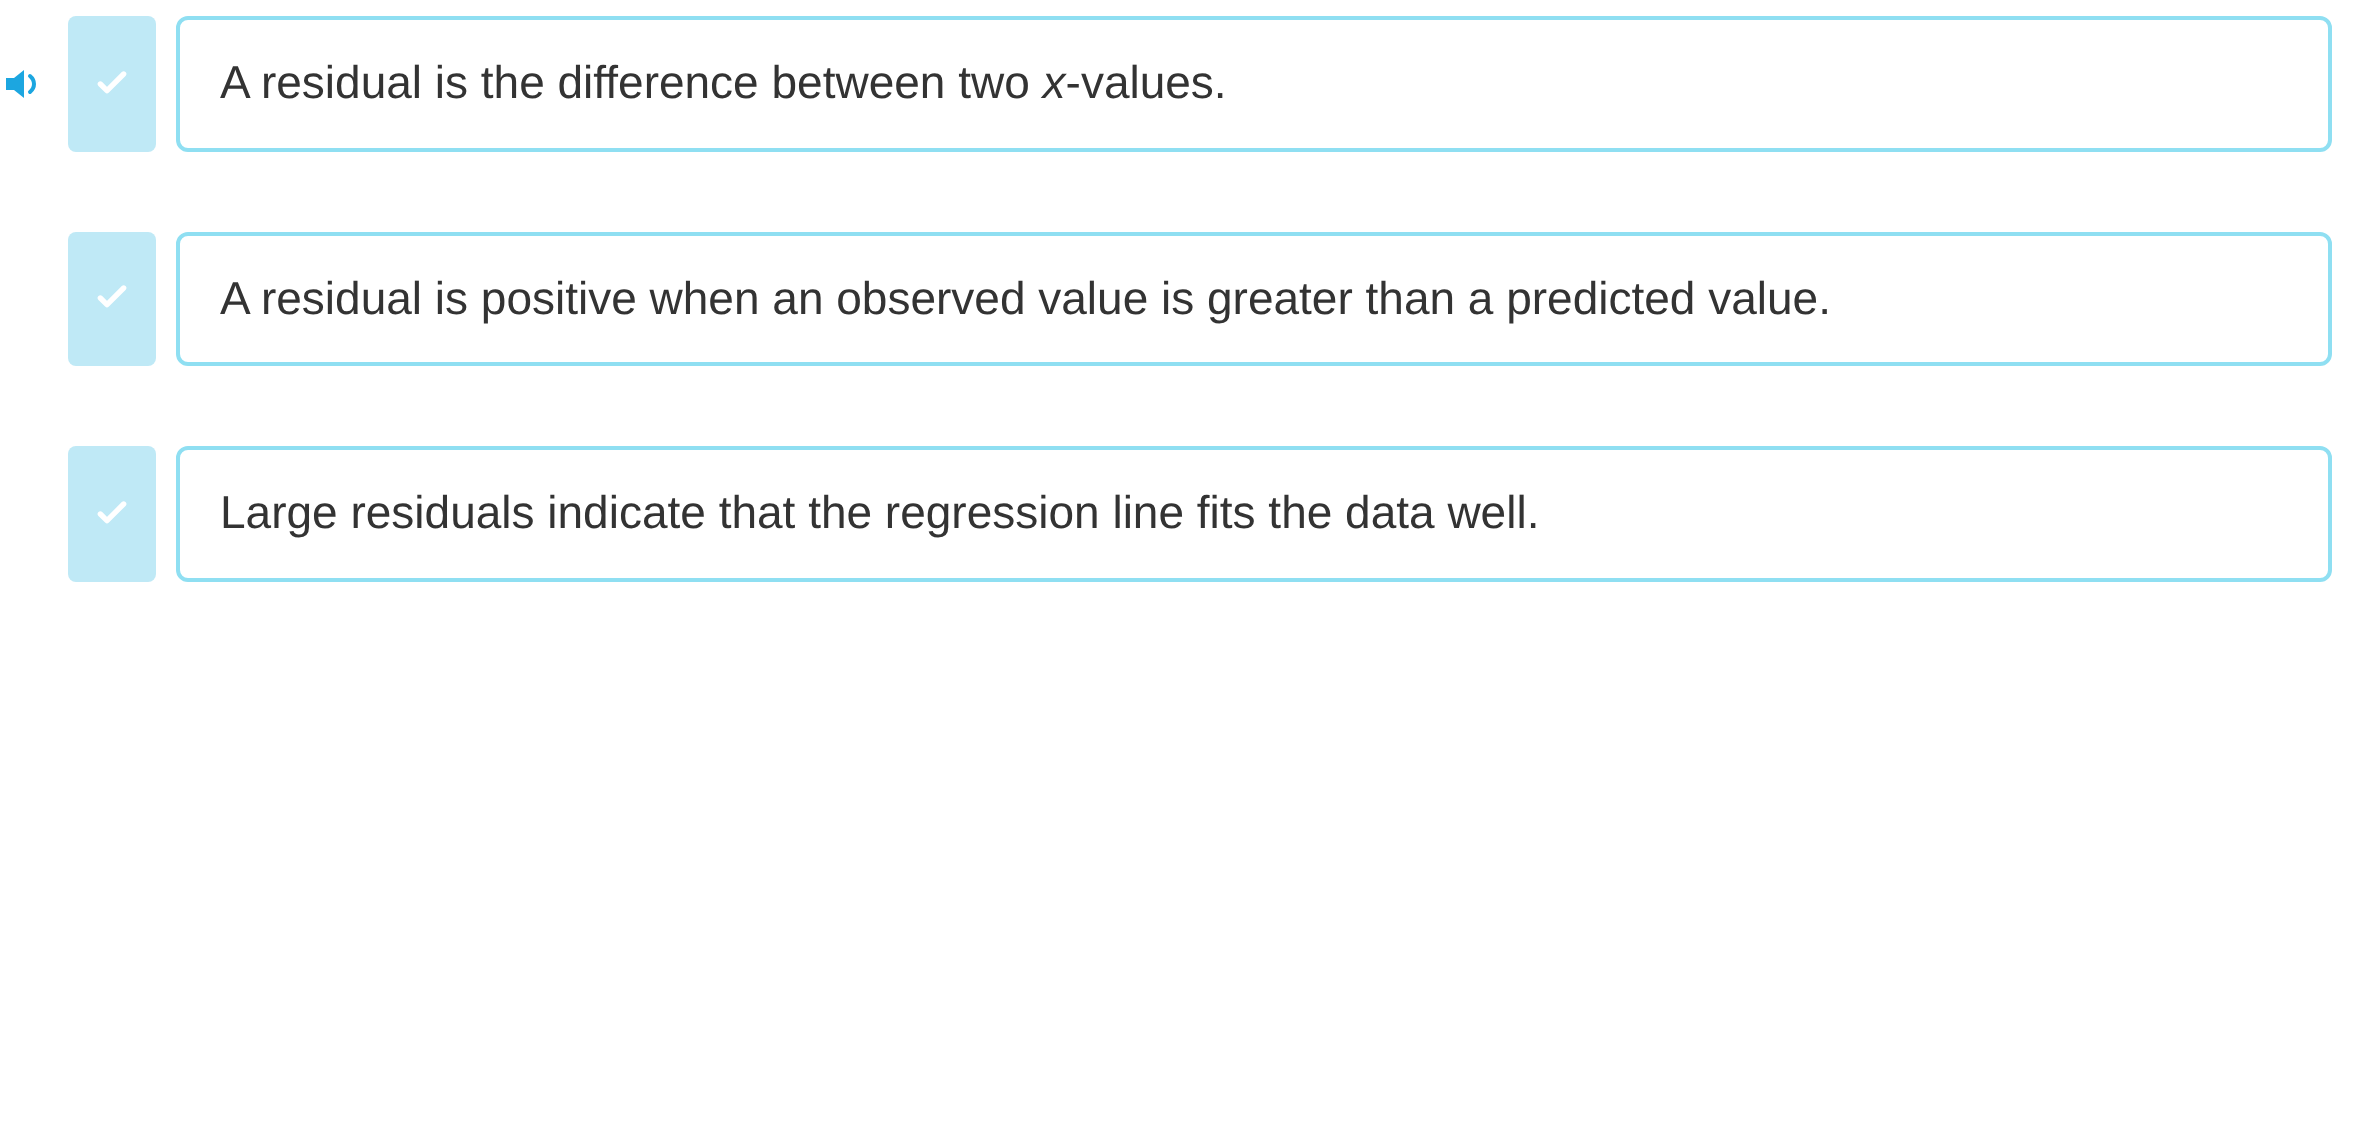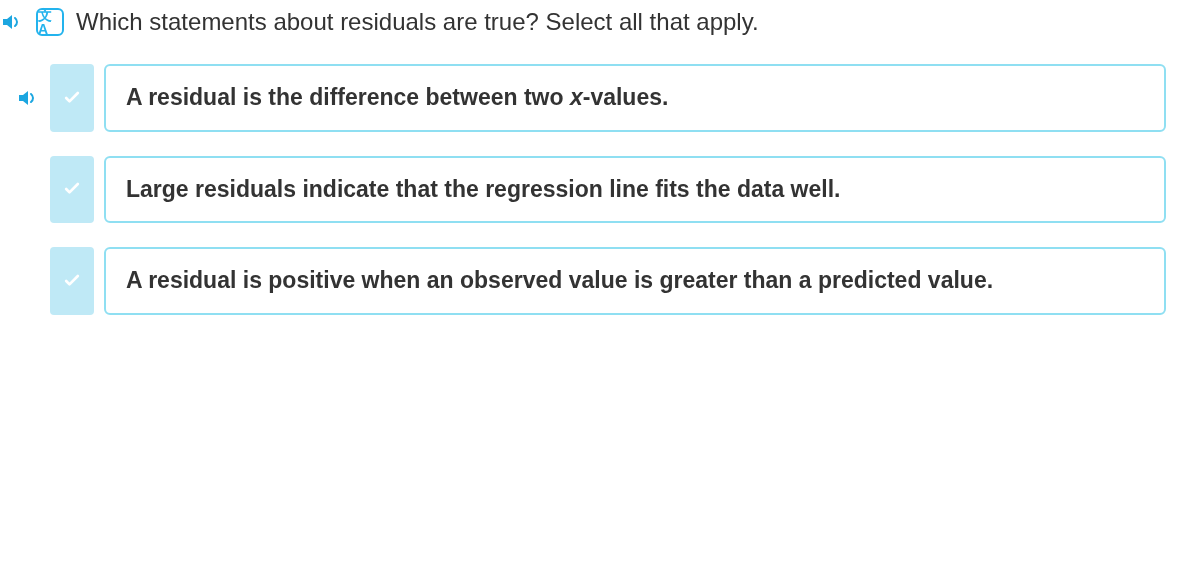--- a/index.html
+++ b/index.html
@@ -7,52 +7,40 @@
     font-family: Verdana, Arial, sans-serif; color: #333; }
   .page { padding: 8px 18px 0 0; }
   .question-row { display: flex; align-items: center; gap: 12px; margin-bottom: 28px; }
   .speaker-icon { flex: 0 0 auto; color: #1ca6e0; display: inline-flex; align-items: center; }
   .lang-icon { flex: 0 0 auto; display: inline-flex; align-items: center; justify-content: center;
     width: 28px; height: 28px; border: 2px solid #23b3ed; border-radius: 6px;
     color: #23b3ed; font-weight: 600; font-size: 14px; position: relative; }
   .lang-icon .glyph { font-size: 14px; line-height: 1; }
   .question-text { font-size: 24px; color: #333; }
 
-  .options { display: flex; flex-direction: column; gap: 24px; padding-left: 16px; font-weight: bold; }
+  .options { display: flex; flex-direction: column; gap: 40px; padding-left: 0; }
   .option-row { display: flex; align-items: stretch; gap: 10px; }
   .row-speaker { flex: 0 0 24px; display: flex; align-items: center; color: #1ca6e0; }
   .row-speaker.hidden { visibility: hidden; }
 
   .checkbox { flex: 0 0 44px; display: flex; align-items: center; justify-content: center;
     background: #bfe9f6; border-radius: 4px; }
   .checkbox svg { display: block; }
 
   .option-box { flex: 1 1 auto; border: 2px solid #8fdff2; border-radius: 6px;
     padding: 14px 20px; display: flex; align-items: center; background: #fff; }
   .option-text { font-size: 23px; line-height: 1.55; color: #333; }
   .option-text i { font-style: italic; }
   .option-text .xvar { font-style: italic; }
 </style>
 </head>
 <body>
 
 <div class="page">
 
-  <div class="question-row">
-    <span class="speaker-icon">
-      <svg width="24" height="24" viewBox="0 0 24 24" fill="none">
-        <path d="M3 9v6h4l5 4V5L7 9H3z" fill="#1ca6e0"></path>
-        <path d="M15 8c1.2 1 2 2.4 2 4s-.8 3-2 4" stroke="#1ca6e0" stroke-width="2" stroke-linecap="round" fill="none"></path>
-      </svg>
-    </span>
-    <span class="lang-icon">
-      <span class="glyph">文A</span>
-    </span>
-    <span class="question-text">Which statements about residuals are true? Select all that apply.</span>
-  </div>
 
   <div class="options">
 
   <div class="option-row">
         <span class="row-speaker">
           <svg width="24" height="24" viewBox="0 0 24 24" fill="none">
   <path d="M3 9v6h4l5 4V5L7 9H3z" fill="#1ca6e0"></path>
   <path d="M15 8c1.2 1 2 2.4 2 4s-.8 3-2 4" stroke="#1ca6e0" stroke-width="2" stroke-linecap="round" fill="none"></path>
 </svg>
         </span>
@@ -71,34 +59,34 @@
   <path d="M3 9v6h4l5 4V5L7 9H3z" fill="#1ca6e0"></path>
   <path d="M15 8c1.2 1 2 2.4 2 4s-.8 3-2 4" stroke="#1ca6e0" stroke-width="2" stroke-linecap="round" fill="none"></path>
 </svg>
         </span>
         <div class="checkbox">
           <svg width="20" height="20" viewBox="0 0 24 24">
   <path d="M5 12l4 4 10-10" stroke="#ffffff" stroke-width="3.2" fill="none" stroke-linecap="round" stroke-linejoin="round"></path>
 </svg>
         </div>
         <div class="option-box">
-          <span class="option-text">Large residuals indicate that the regression line fits the data well.</span>
+          <span class="option-text">A residual is positive when an observed value is greater than a predicted value.</span>
         </div>
       </div>
       <div class="option-row">
         <span class="row-speaker hidden">
           <svg width="24" height="24" viewBox="0 0 24 24" fill="none">
   <path d="M3 9v6h4l5 4V5L7 9H3z" fill="#1ca6e0"></path>
   <path d="M15 8c1.2 1 2 2.4 2 4s-.8 3-2 4" stroke="#1ca6e0" stroke-width="2" stroke-linecap="round" fill="none"></path>
 </svg>
         </span>
         <div class="checkbox">
           <svg width="20" height="20" viewBox="0 0 24 24">
   <path d="M5 12l4 4 10-10" stroke="#ffffff" stroke-width="3.2" fill="none" stroke-linecap="round" stroke-linejoin="round"></path>
 </svg>
         </div>
         <div class="option-box">
-          <span class="option-text">A residual is positive when an observed value is greater than a predicted value.</span>
+          <span class="option-text">Large residuals indicate that the regression line fits the data well.</span>
         </div>
       </div>
     </div>
 
 </div>
 
 </body></html>

